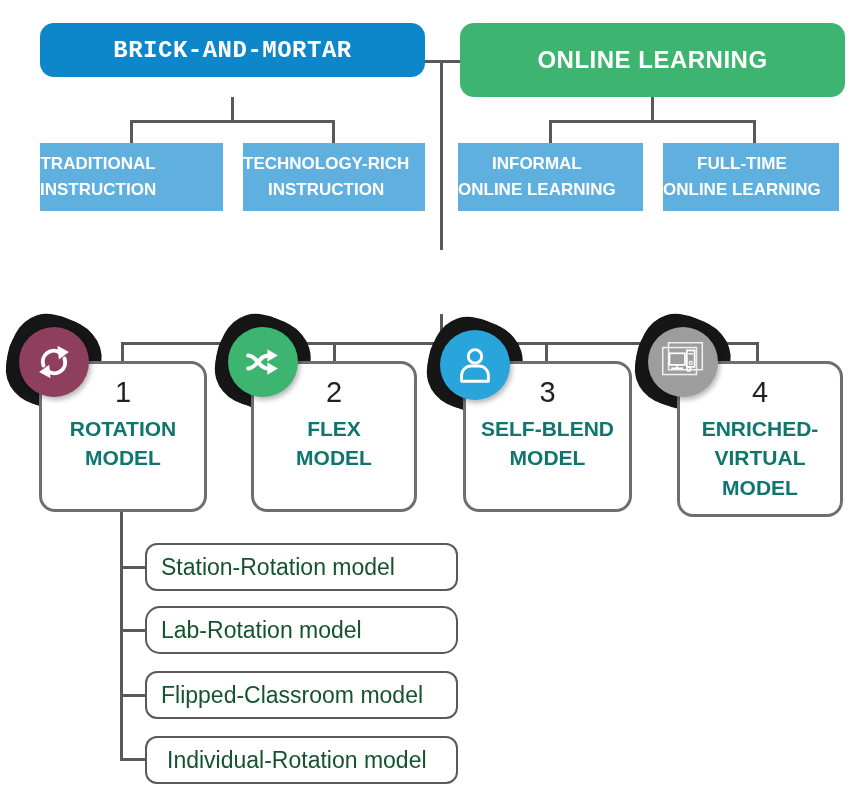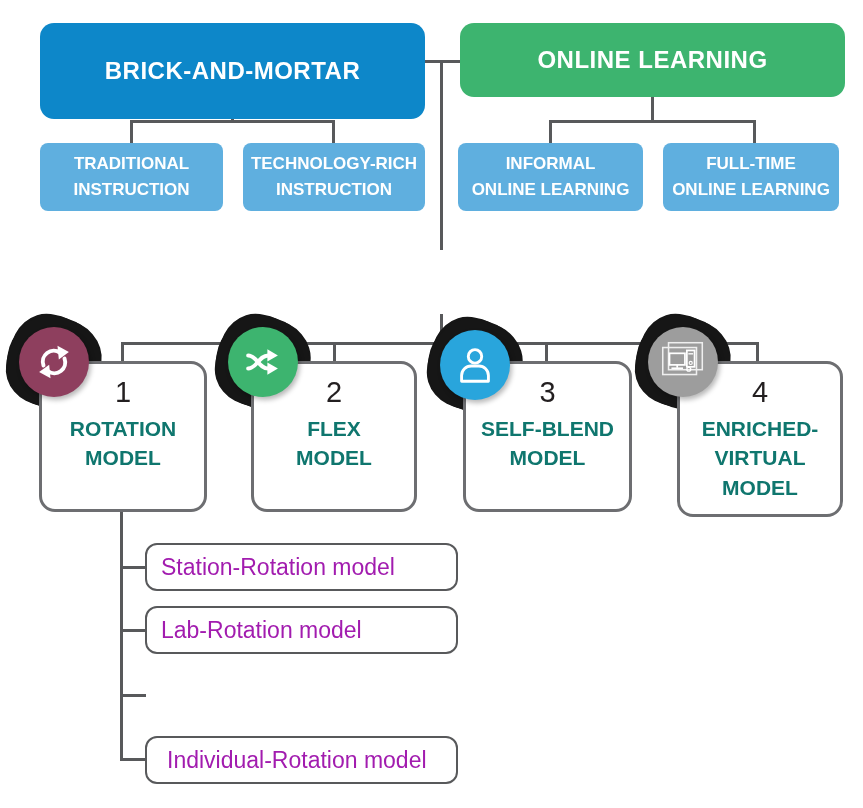--- a/index.html
+++ b/index.html
@@ -5,25 +5,25 @@
   html,body{margin:0;padding:0;background:#ffffff;}
   body{font-family:"Liberation Sans", sans-serif;}
   #canvas{position:relative;width:863px;height:808px;background:#fff;overflow:hidden;}
 
   
   .line{position:absolute;background:#58595b;z-index:1;}
 
   
   .bigbox{position:absolute;border-radius:14px;display:flex;align-items:center;justify-content:center;
           color:#fff;font-weight:bold;font-size:24px;letter-spacing:.5px;z-index:2;text-align:center;}
-  .brick{left:40px;top:23px;width:385px;height:96px;background:#0d87c9;}
+  .brick{left:40px;top:23px;width:385px;height:54px;background:#0d87c9;font-family:Liberation Mono, monospace;}
   .online{left:460px;top:23px;width:385px;height:74px;background:#3db46f;}
 
-  .subblue{position:absolute;top:143px;height:68px;background:#5fafdf;border-radius:8px;
-           display:flex;align-items:center;justify-content:center;text-align:center;
+  .subblue{position:absolute;top:143px;height:68px;background:#5fafdf;border-radius:0;
+           display:flex;align-items:center;text-align:center;
            color:#fff;font-weight:bold;font-size:17px;line-height:1.55;white-space:pre-line;z-index:2;}
   .trad{left:40px;width:183px;}
   .tech{left:243px;width:182px;}
   .informal{left:458px;width:185px;}
   .fulltime{left:663px;width:176px;}
 
   .blended{position:absolute;left:40px;top:248px;width:805px;height:66px;border-radius:12px;
            background:linear-gradient(90deg,#0b85cb 0%,#24a0a0 55%,#3eb46f 100%);
            display:flex;align-items:center;justify-content:center;color:#fff;font-weight:bold;
            font-size:33px;letter-spacing:.5px;z-index:2;}
@@ -47,22 +47,22 @@
   .badge{position:absolute;width:70px;height:70px;border-radius:50%;display:flex;align-items:center;
          justify-content:center;z-index:4;box-shadow:2px 3px 5px rgba(0,0,0,.28);}
   .r1{left:8px;top:316px;} .c1{left:19px;top:327px;}
   .r2{left:217px;top:316px;} .c2{left:228px;top:327px;}
   .r3{left:429px;top:319px;} .c3{left:440px;top:330px;}
   .r4{left:637px;top:316px;} .c4{left:648px;top:327px;}
 
   
   .subpill{position:absolute;left:145px;width:313px;height:48px;background:#fff;border:2.5px solid #58595b;
            border-radius:12px;box-sizing:border-box;display:flex;align-items:center;padding-left:14px;
-           font-size:23px;color:#a21caf;z-index:3;}
-  .s1{top:543px;} .s2{top:606px;} .s3{top:671px;} .s4{top:736px;padding-left:20px;}
+           font-size:23px;color:#14532d;z-index:3;}
+  .s1{top:543px;} .s2{top:606px;border-radius:15px;} .s3{top:671px;} .s4{top:736px;padding-left:20px;}
 </style>
 </head>
 <body>
 
 <div id="canvas">
 
   <div class="line" style="left:425px;top:60px;width:35px;height:3px;"></div>
   <div class="line" style="left:440px;top:60px;width:3px;height:190px;"></div>
   <div class="line" style="left:231px;top:97px;width:3px;height:26px;"></div>
   <div class="line" style="left:130px;top:120px;width:205px;height:3px;"></div>
@@ -171,17 +171,20 @@
       <circle cx="34" cy="35.5" r="2" fill="none" stroke="#fff" stroke-width="1.4"></circle>
     </svg>
   </div>
 
   <div class="subpill s1">
     <span>Station-Rotation model</span>
   </div>
   <div class="subpill s2">
     <span>Lab-Rotation model</span>
   </div>
+  <div class="subpill s3">
+    <span>Flipped-Classroom model</span>
+  </div>
   <div class="subpill s4">
     <span>Individual-Rotation model</span>
   </div>
 
 </div>
 
 </body></html>

